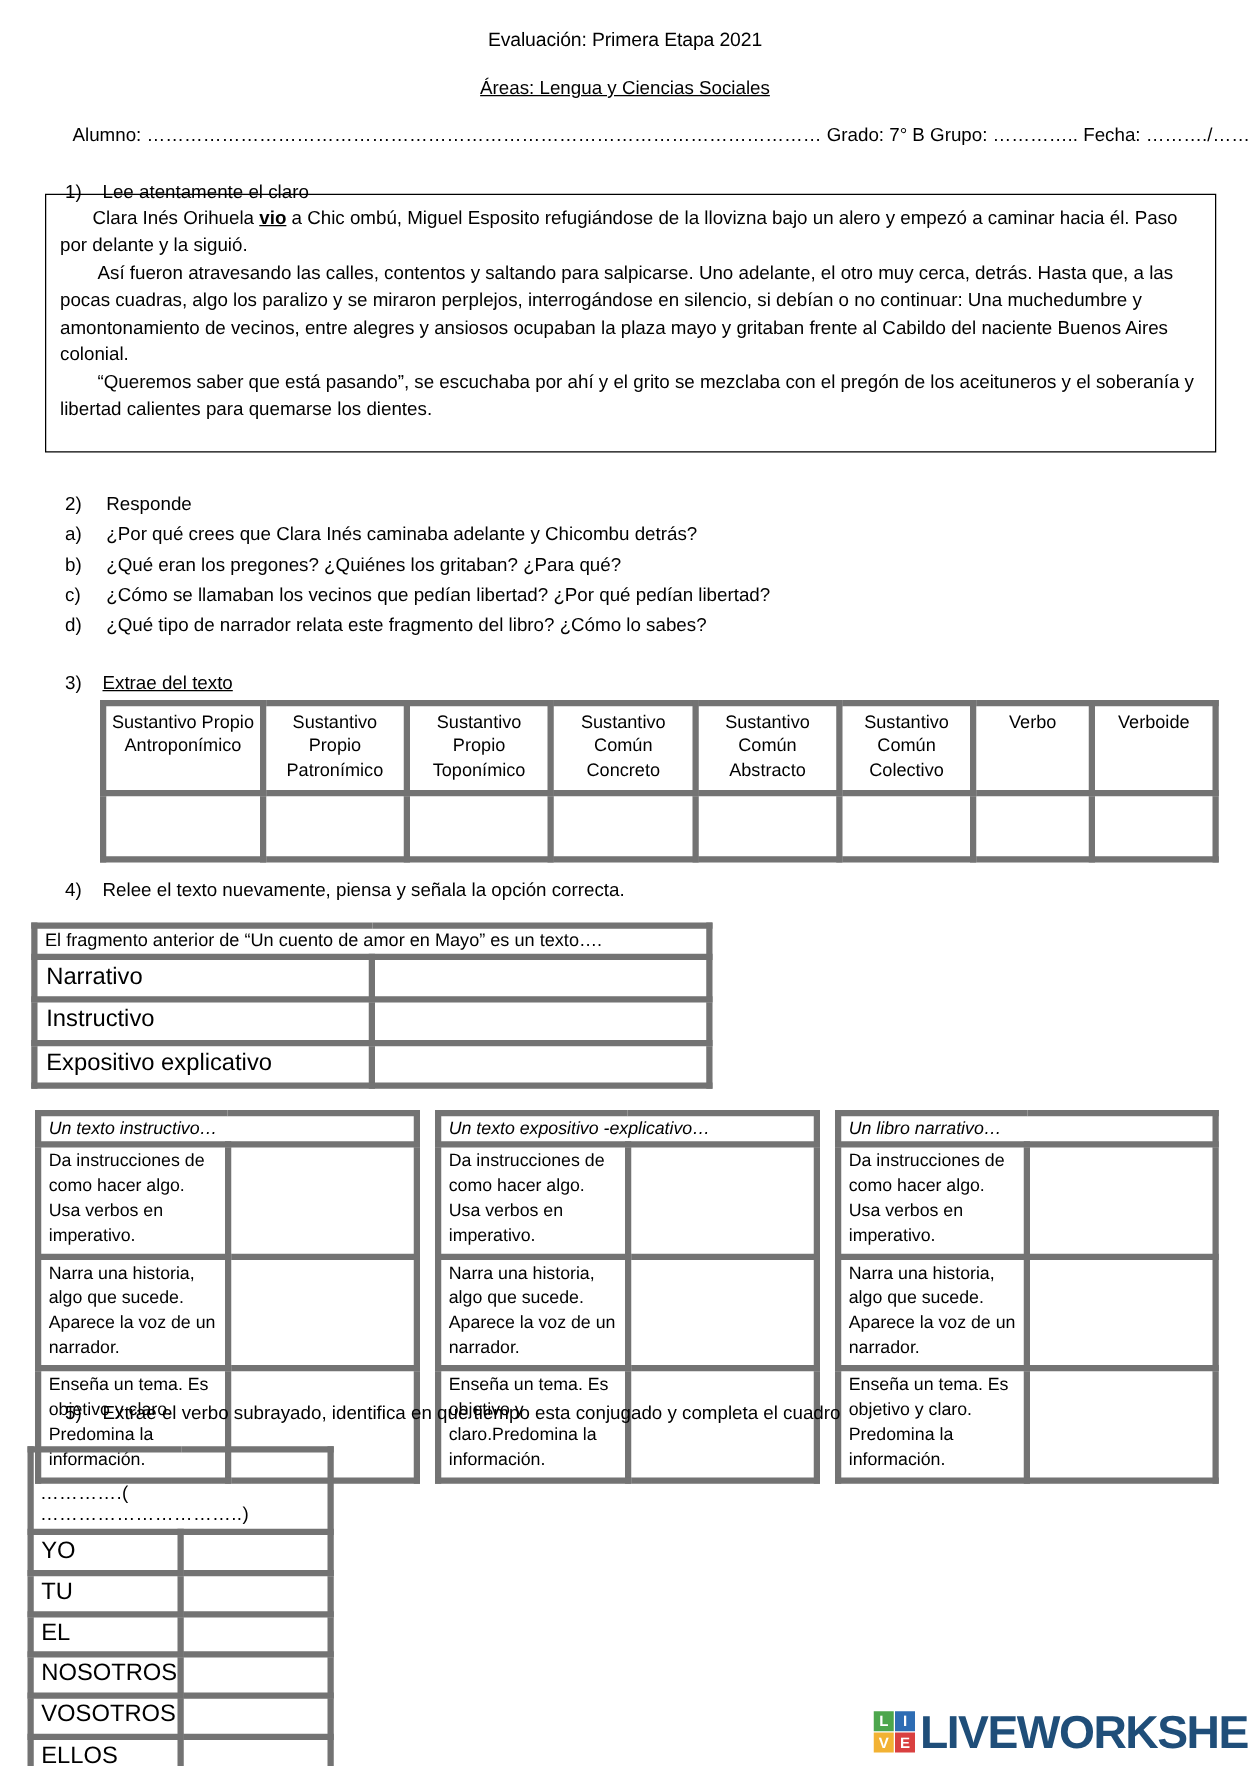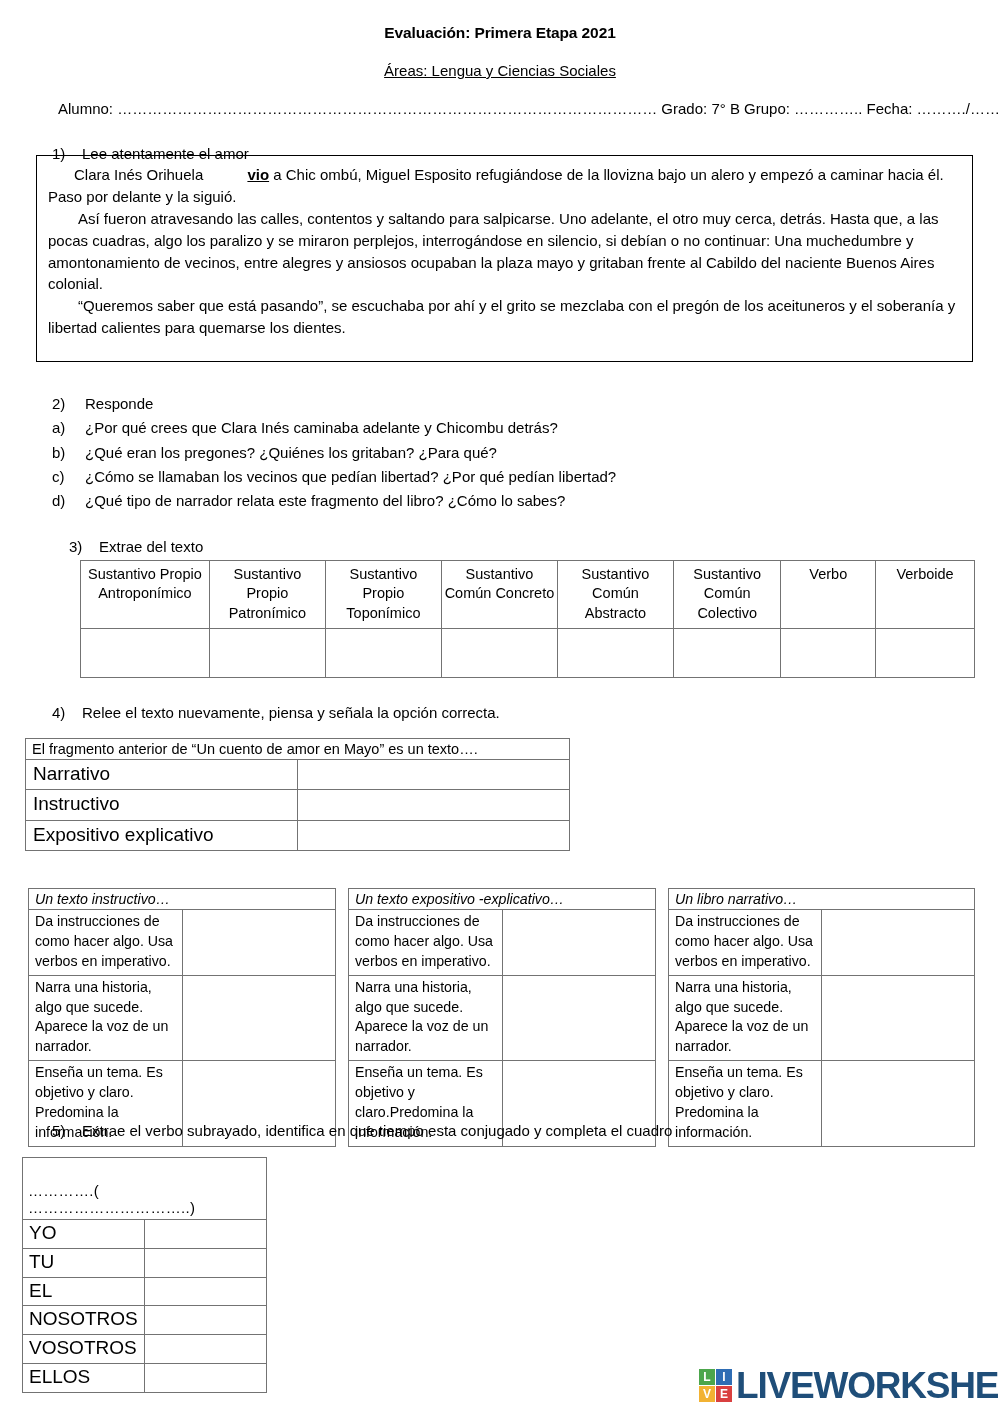--- a/index.html
+++ b/index.html
@@ -23,21 +23,21 @@
   }
 
   
   .doc-title {
     position: absolute;
     top: 24px;
     left: 0;
     width: 1000px;
     text-align: center;
     font-size: 15.5px;
-    font-weight: bold;
+    font-weight: normal;
     letter-spacing: -0.1px;
   }
   .doc-subtitle {
     position: absolute;
     top: 62px;
     left: 0;
     width: 1000px;
     text-align: center;
     font-size: 15px;
   }
@@ -75,21 +75,21 @@
     padding: 8px 11px 0 11px;
   }
   .textbox p {
     margin: 0;
     font-size: 15px;
     line-height: 1.46;
     text-indent: 26px;
     text-align: left;
   }
   .textbox p.second { text-indent: 30px; }
-  .textbox u { text-decoration: underline; font-weight: bold; margin-left: 40px; }
+  .textbox u { text-decoration: underline; font-weight: bold; }
 
   
   .qlist {
     position: absolute;
     left: 52px;
     top: 392px;
     font-size: 15px;
   }
   .qlist .row {
     white-space: nowrap;
@@ -101,21 +101,21 @@
   }
 
   
   table.grid {
     position: absolute;
     border-collapse: collapse;
     font-size: 15px;
     table-layout: fixed;
   }
   table.grid td {
-    border: 1px solid #737373;
+    border: 5px solid #737373;
     padding: 0;
     vertical-align: top;
   }
 
   
   #grammar-table {
     left: 80px;
     top: 560px;
     width: 895px;
   }
@@ -225,38 +225,38 @@
 </head>
 <body>
 
 <div class="page">
 
   <div class="doc-title">Evaluación: Primera Etapa 2021</div>
   <div class="doc-subtitle"><span>Áreas: Lengua y Ciencias Sociales</span></div>
   <div class="idline">Alumno: ……………………………………………………………………………………………… Grado: 7° B Grupo: ………….. Fecha: ………./………/………</div>
 
   <div class="prompt" style="left:52px; top:145px;">
-    <span class="num">1)</span><span>Lee atentamente el amor</span>
+    <span class="num">1)</span><span>Lee atentamente el claro</span>
   </div>
 
   <div class="textbox">
     <p><span>Clara Inés Orihuela  </span><u>vio</u><span> a Chic ombú, Miguel Esposito refugiándose de la llovizna bajo un alero y empezó a caminar hacia él. Paso por delante y la siguió.</span></p>
     <p class="second">Así fueron atravesando las calles, contentos y saltando para salpicarse. Uno adelante, el otro muy cerca, detrás. Hasta que, a las pocas cuadras, algo los paralizo y se miraron perplejos, interrogándose en silencio, si debían o no continuar: Una muchedumbre y amontonamiento de vecinos, entre alegres y ansiosos ocupaban la plaza mayo y gritaban frente al Cabildo del naciente Buenos Aires colonial.</p>
     <p class="second">“Queremos saber que está pasando”, se escuchaba por ahí y el grito se mezclaba con el pregón de los aceituneros y el soberanía y libertad calientes para quemarse los dientes.</p>
   </div>
 
   <div class="qlist">
     <div class="row"><span class="lbl">2)</span><span>Responde</span></div>
     <div class="row"><span class="lbl">a)</span><span>¿Por qué crees que Clara Inés caminaba adelante y Chicombu detrás?</span></div>
     <div class="row"><span class="lbl">b)</span><span>¿Qué eran los pregones? ¿Quiénes los gritaban? ¿Para qué?</span></div>
     <div class="row"><span class="lbl">c)</span><span>¿Cómo se llamaban los vecinos que pedían libertad? ¿Por qué pedían libertad?</span></div>
     <div class="row"><span class="lbl">d)</span><span>¿Qué tipo de narrador relata este fragmento del libro? ¿Cómo lo sabes?</span></div>
   </div>
 
-  <div class="prompt" style="left:69px; top:538px;">
+  <div class="prompt" style="left:52px; top:538px;text-decoration:underline;">
     <span class="num">3)</span><span>Extrae del texto</span>
   </div>
 
   <table class="grid" id="grammar-table">
     <tbody>
         <tr>
       <td class="head" style="width:14.5%">Sustantivo Propio Antroponímico</td>
       <td class="head" style="width:13%">Sustantivo Propio Patronímico</td>
       <td class="head" style="width:13%">Sustantivo Propio Toponímico</td>
       <td class="head" style="width:13%">Sustantivo Común Concreto</td>

